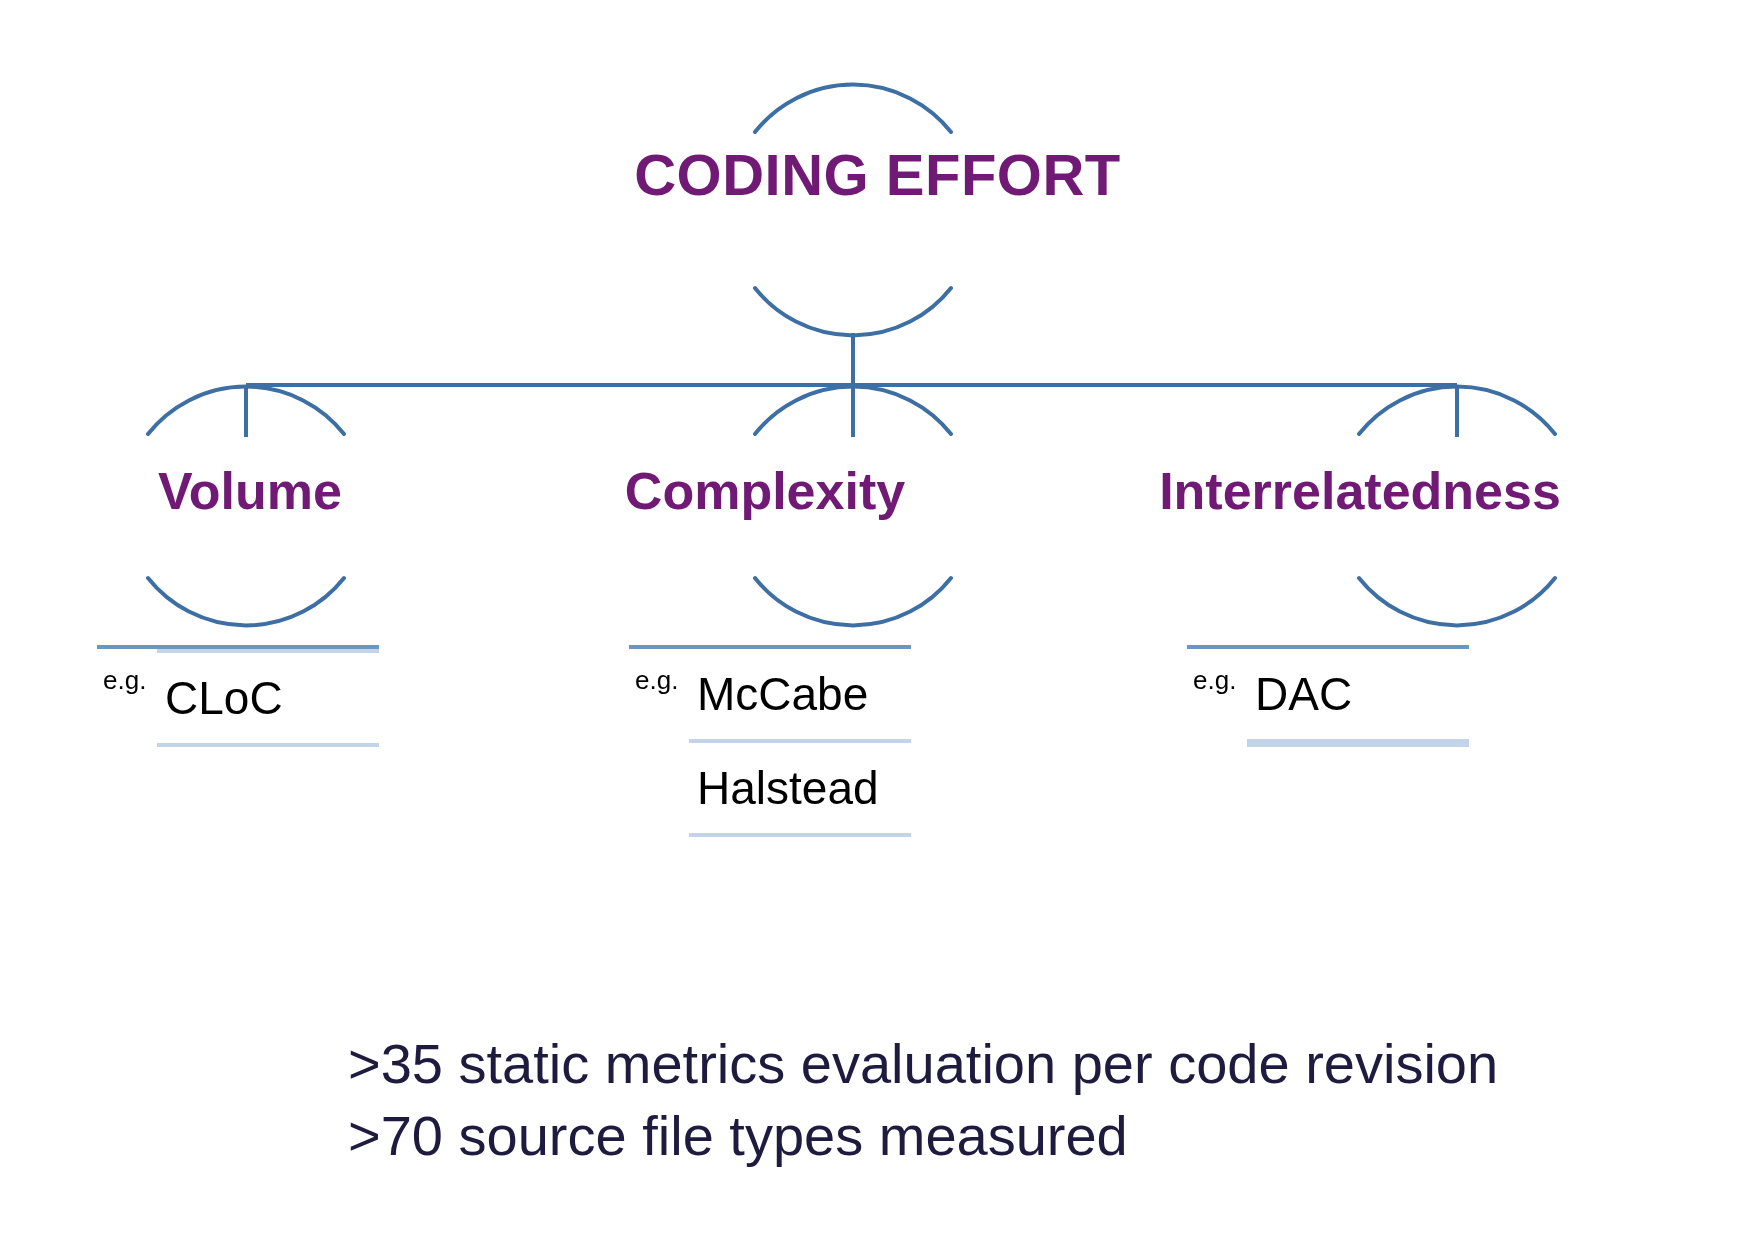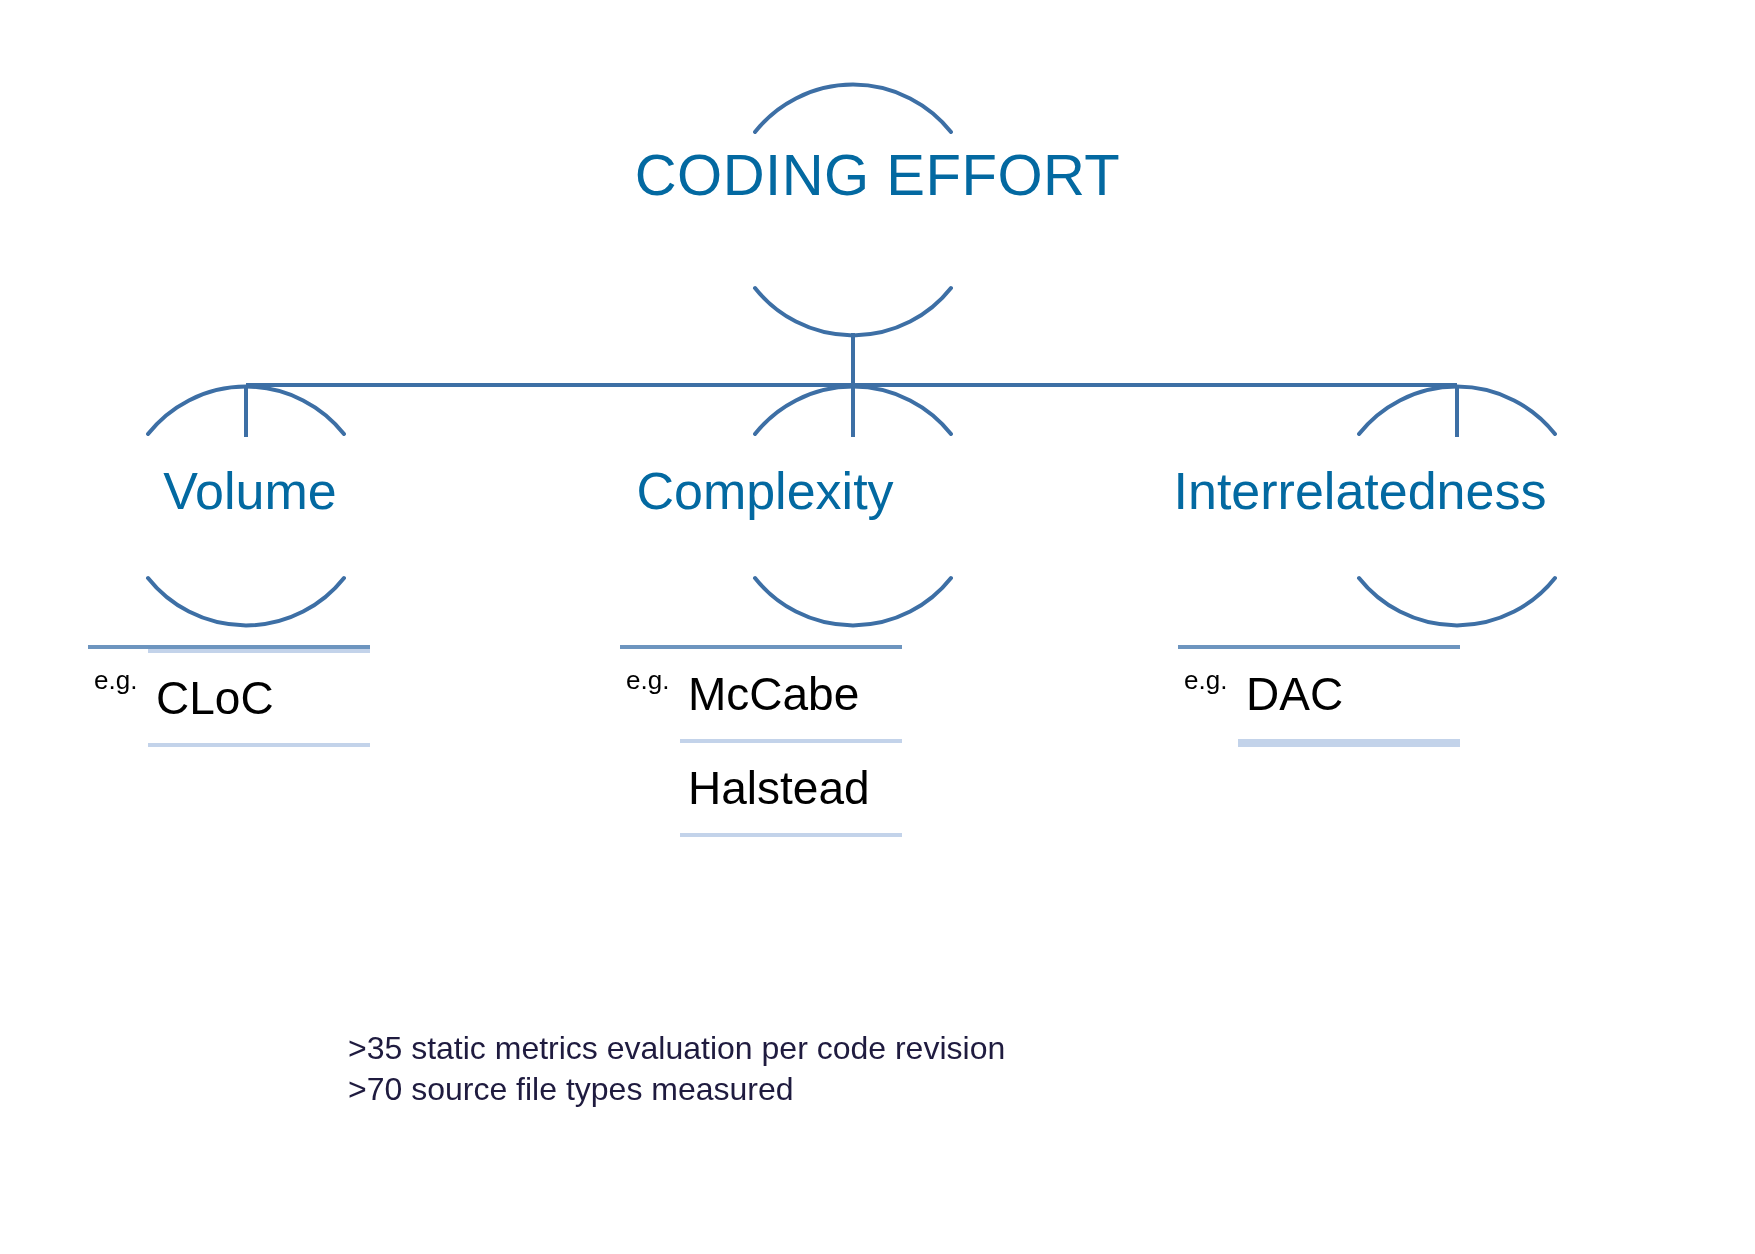--- a/index.html
+++ b/index.html
@@ -25,23 +25,23 @@
     left: 0;
     top: 0;
     width: 1755px;
     height: 1254px;
     pointer-events: none;
   }
 
   
   .node-label {
     position: absolute;
-    color: #0369a1;
+    color: #701a75;
     font-family: "Liberation Sans", sans-serif;
-    font-weight: 400;
+    font-weight: 700;
     white-space: nowrap;
     text-align: center;
     line-height: 1;
   }
   #root-node-label {
     left: 0;
     width: 1755px;
     top: 146px;
     font-size: 58px;
     letter-spacing: 0.5px;
@@ -51,20 +51,21 @@
     top: 465px;
   }
   #branch-label-0 { left: 0px;   width: 500px; }
   #branch-label-1 { left: 515px; width: 500px; }
   #branch-label-2 { left: 1010px; width: 700px; }
 
   
   .example-table {
     position: absolute;
     width: 282px;
+    margin-left: 9px;
   }
   #example-table-0 { left: 88px;  top: 645px; }
   #example-table-1 { left: 620px; top: 645px; }
   #example-table-2 { left: 1178px; top: 645px; }
 
   .table-top-rule {
     height: 0;
     border-top: 4px solid #6d95bf;
     width: 282px;
     margin: 0;
@@ -96,21 +97,21 @@
   }
 
   
   #bottom-notes {
     position: absolute;
     left: 348px;
     top: 1028px;
     width: 1200px;
   }
   .note-line {
-    font-size: 32px;
+    font-size: 56px;
     color: #1f1b3f;
     font-family: "Liberation Sans", sans-serif;
     line-height: 1.28;
     white-space: nowrap;
   }
 </style>
 </head>
 <body>
 
 <div id="diagram-root">

